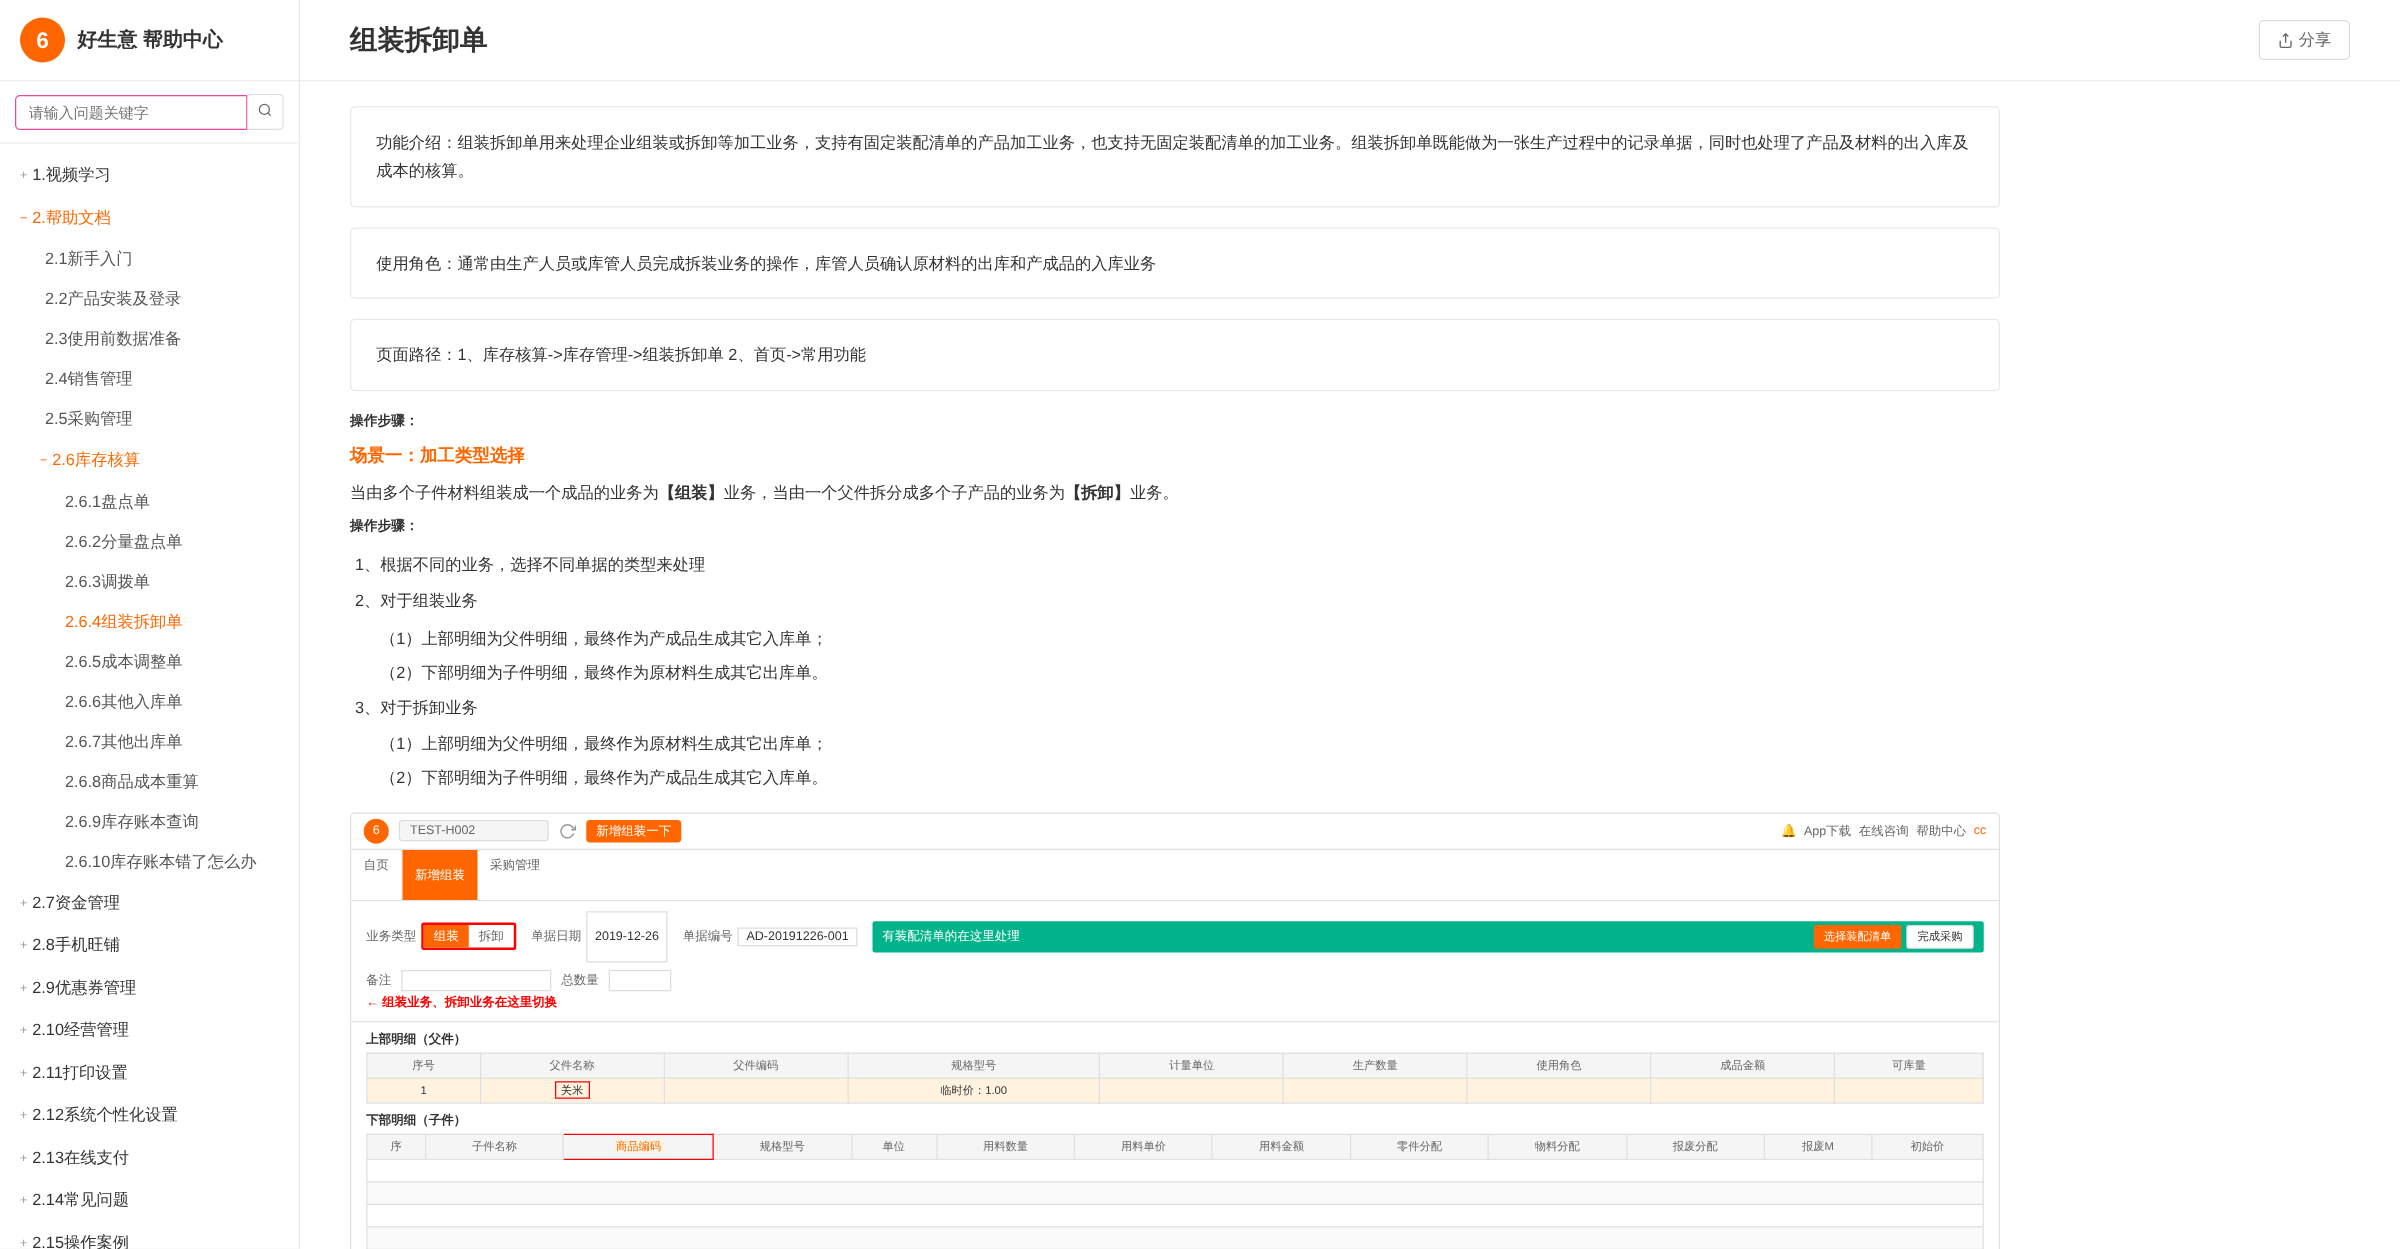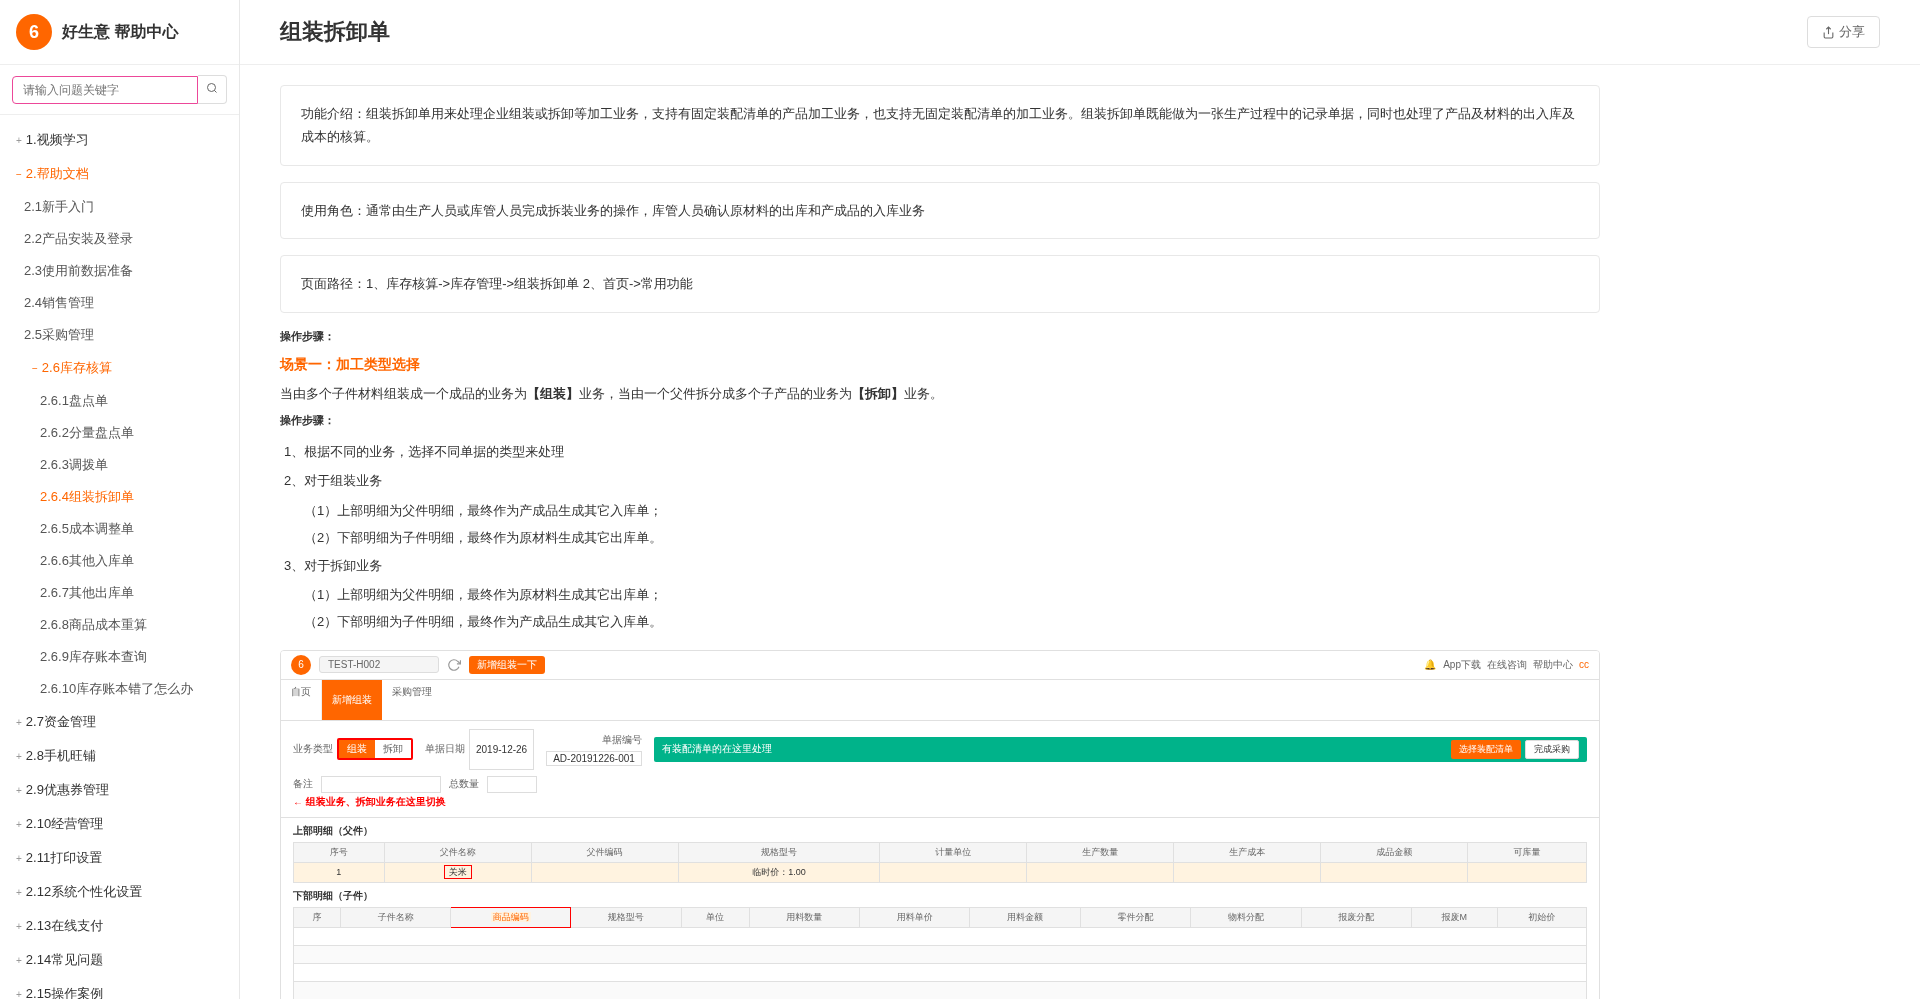--- a/index.html
+++ b/index.html
@@ -97,21 +97,21 @@
       color: #999;
     }
 
     .nav-sub-items {
       padding-left: 0;
     }
 
     .nav-sub-item {
       display: flex;
       align-items: center;
-      padding: 7px 16px 7px 24px;
+      padding: 7px 16px 7px 36px;
       cursor: pointer;
       font-size: 13px;
       color: #555;
     }
     .nav-sub-item.active { color: #ff6600; }
 
     
     .main {
       flex: 1;
       overflow-y: auto;
@@ -508,21 +508,21 @@
                 <span style="font-size:10px;color:#666;">业务类型</span>
                 <div style="border:2px solid #ff0000;display:flex;border-radius:2px;">
                   <span style="background:#ff6600;color:white;padding:2px 8px;font-size:10px;">组装</span>
                   <span style="padding:2px 8px;font-size:10px;color:#666;">拆卸</span>
                 </div>
               </div>
               <div style="display:flex;align-items:center;gap:4px;">
                 <span style="font-size:10px;color:#666;">单据日期</span>
                 <span style="font-size:10px;border:1px solid #ddd;padding:14px 6px;">2019-12-26</span>
               </div>
-              <div style="display:flex;align-items:flex-end;gap:4px;flex-direction:column;">
+              <div style="display:flex;align-items:center;gap:4px;">
                 <span style="font-size:10px;color:#666;">单据编号</span>
                 <span style="font-size:10px;border:1px solid #ddd;padding:1px 6px;">AD-20191226-001</span>
               </div>
 
               <div style="flex:1;background:#00b38a;color:white;padding:3px 8px;font-size:10px;display:flex;align-items:center;justify-content:space-between;border-radius:2px;">
                 <span>有装配清单的在这里处理</span>
                 <div style="display:flex;gap:4px;">
                   <button style="background:#ff6600;color:white;border:none;padding:2px 8px;font-size:9px;border-radius:2px;cursor:pointer;text-align:center;">选择装配清单</button>
                   <button style="background:#fff;color:#333;border:1px solid #ddd;padding:2px 8px;font-size:9px;border-radius:2px;cursor:pointer;">完成采购</button>
                 </div>
@@ -545,21 +545,21 @@
             <div style="font-size:10px;font-weight:bold;margin-bottom:4px;color:#333;">上部明细（父件）</div>
             <table class="fs-table">
               <thead>
                 <tr>
                   <th>序号</th>
                   <th>父件名称</th>
                   <th>父件编码</th>
                   <th>规格型号</th>
                   <th>计量单位</th>
                   <th>生产数量</th>
-                  <th>生产成本</th>
+                  <th>使用角色</th>
                   <th>成品金额</th>
                   <th>可库量</th>
                 </tr>
               </thead>
               <tbody>
                 <tr class="fs-orange-row">
                   <td>1</td>
                   <td>
                     <span style="border:1px solid #ff0000;padding:1px 4px;">关米</span>
                   </td>

